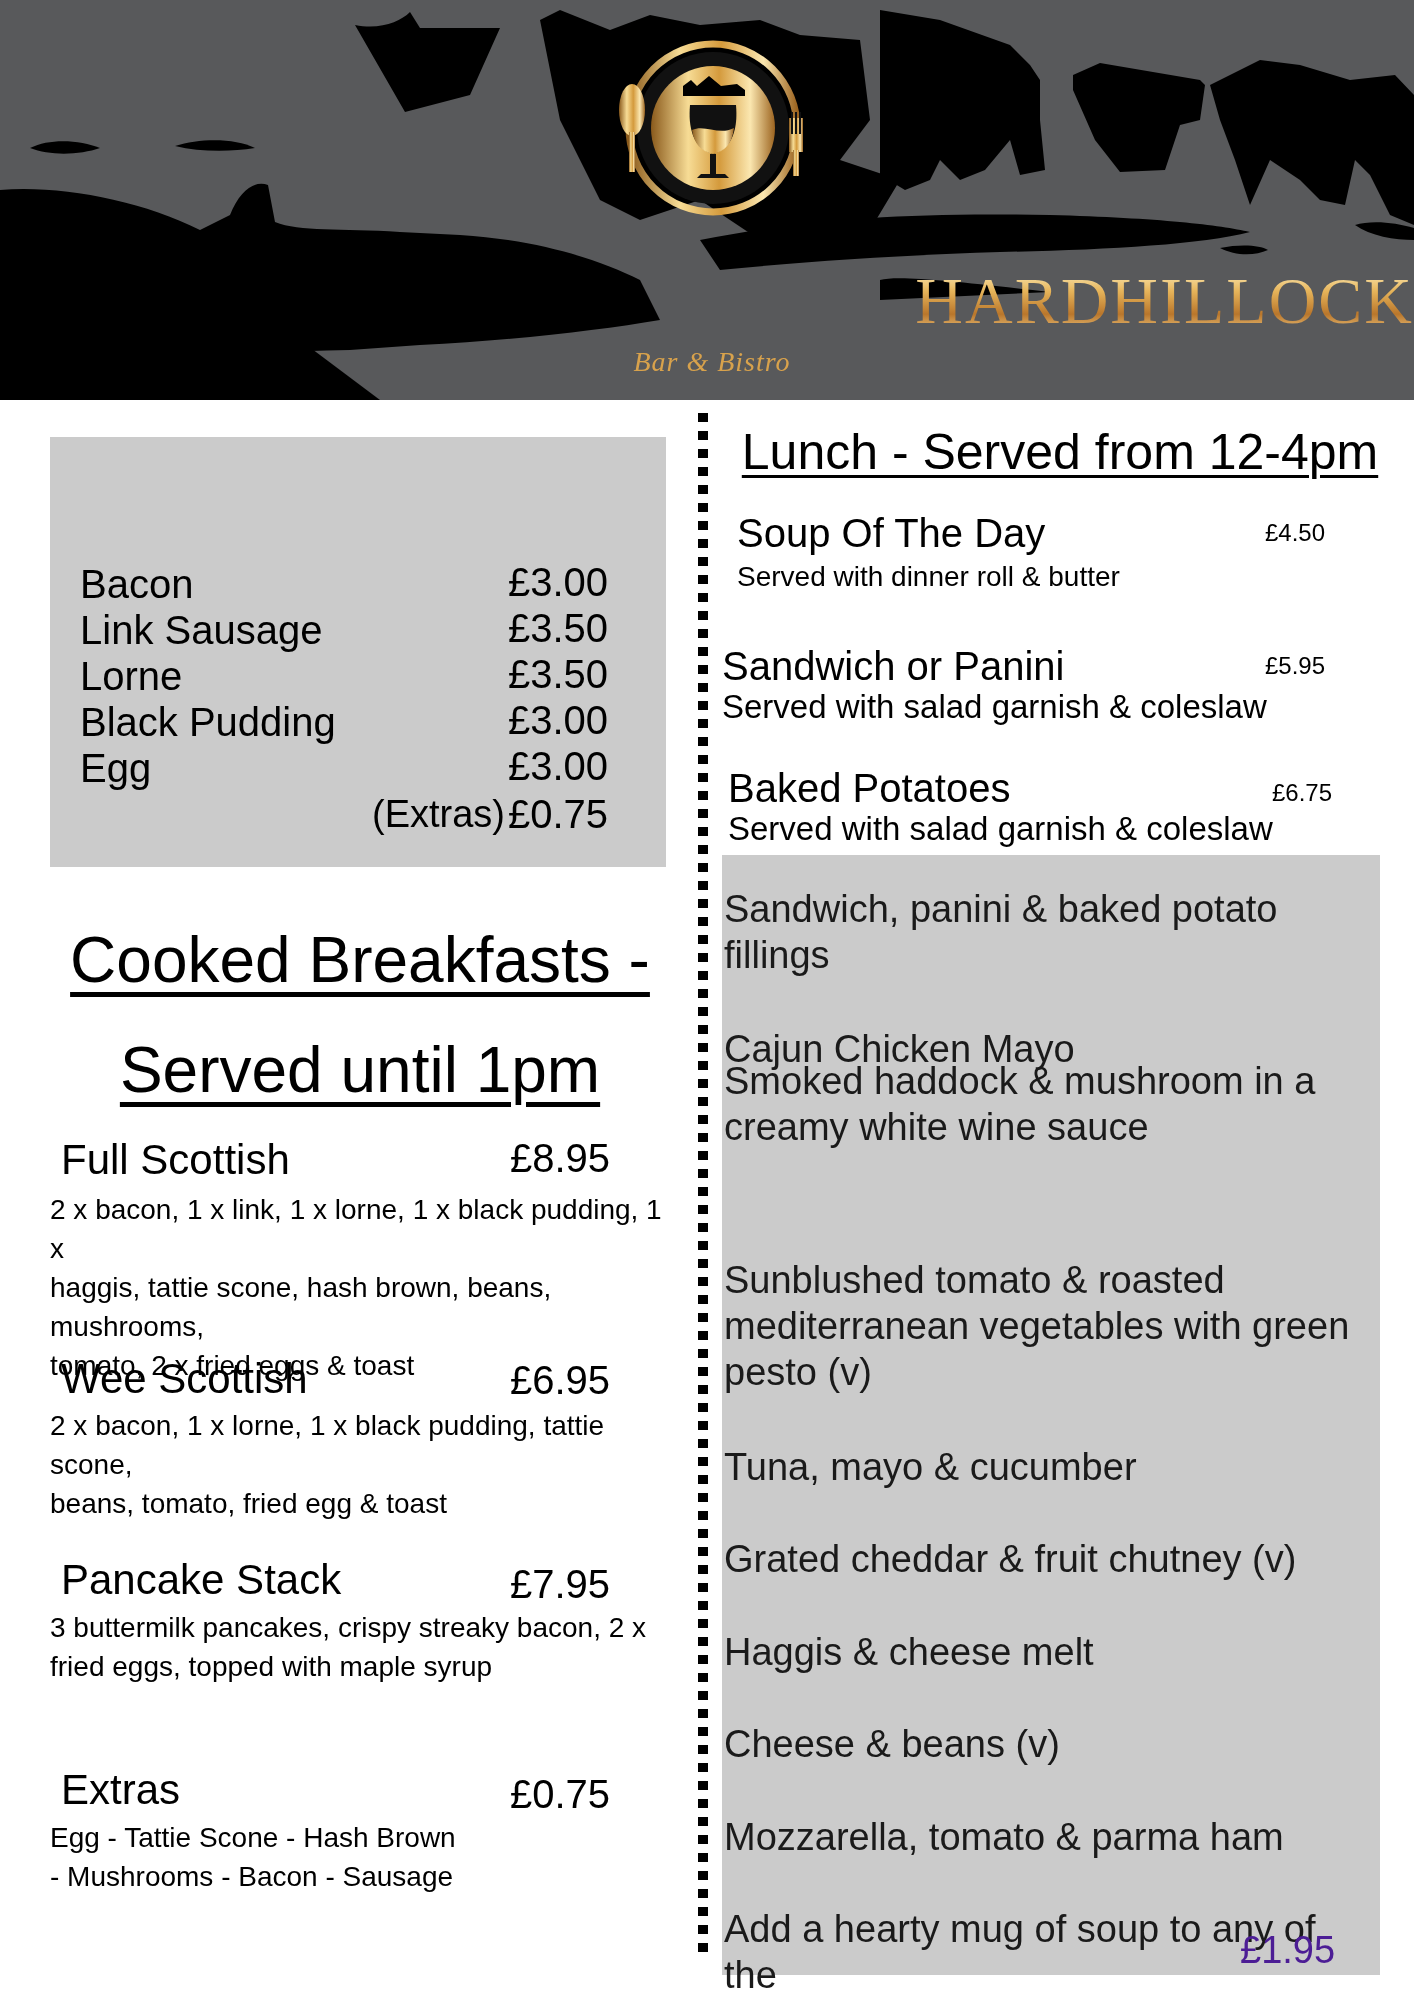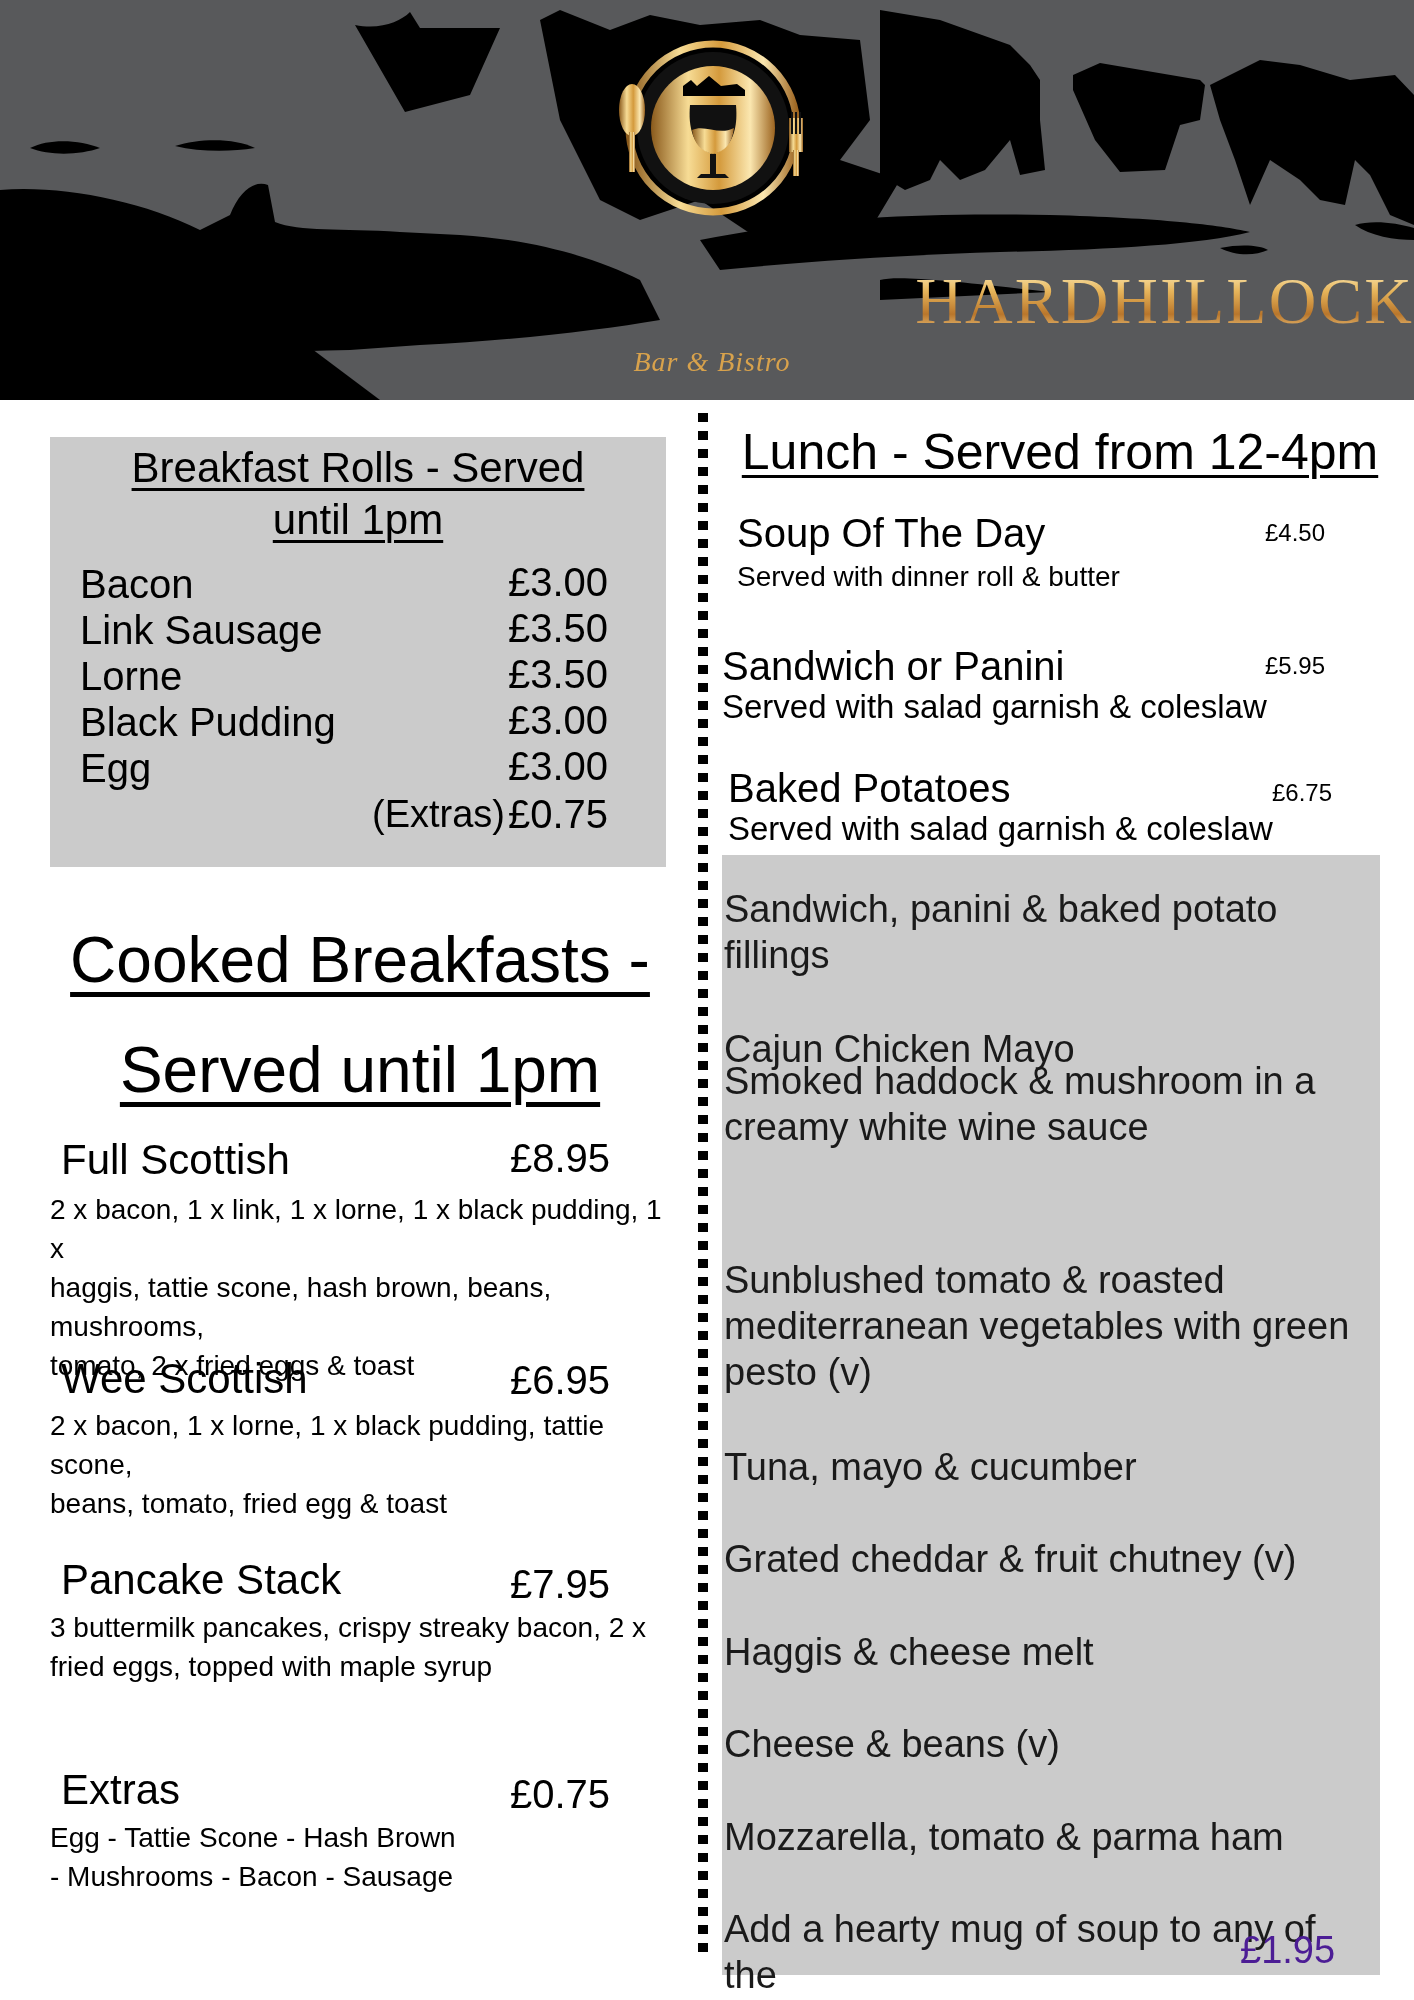--- a/index.html
+++ b/index.html
@@ -114,24 +114,20 @@
     <path d="M95 92 C108 86 122 98 137 90 C135 106 128 113 116 116 C104 113 97 106 95 92 Z" fill="url(#gold)"></path>
     <rect x="113" y="116" width="6" height="20" fill="#111"></rect>
     <path d="M100 140 L132 140 L128 136 L104 136 Z" fill="#111"></path>
   </svg>
 
   <div class="brand-name">HARDHILLOCK</div>
   <div class="brand-sub">Bar &amp; Bistro</div>
 </div>
 
 <section class="rolls-box">
-  <div class="rolls-title hand">
-    <span class="u">Breakfast Rolls - Served</span><br>
-    <span class="u">until 1pm</span>
-  </div>
 
   <div class="rolls-item" style="top:124px">Bacon</div>
   <div class="rolls-price" style="top:122px">£3.00</div>
 
   <div class="rolls-item" style="top:170px">Link Sausage</div>
   <div class="rolls-price" style="top:168px">£3.50</div>
 
   <div class="rolls-item" style="top:216px">Lorne</div>
   <div class="rolls-price" style="top:214px">£3.50</div>
 

